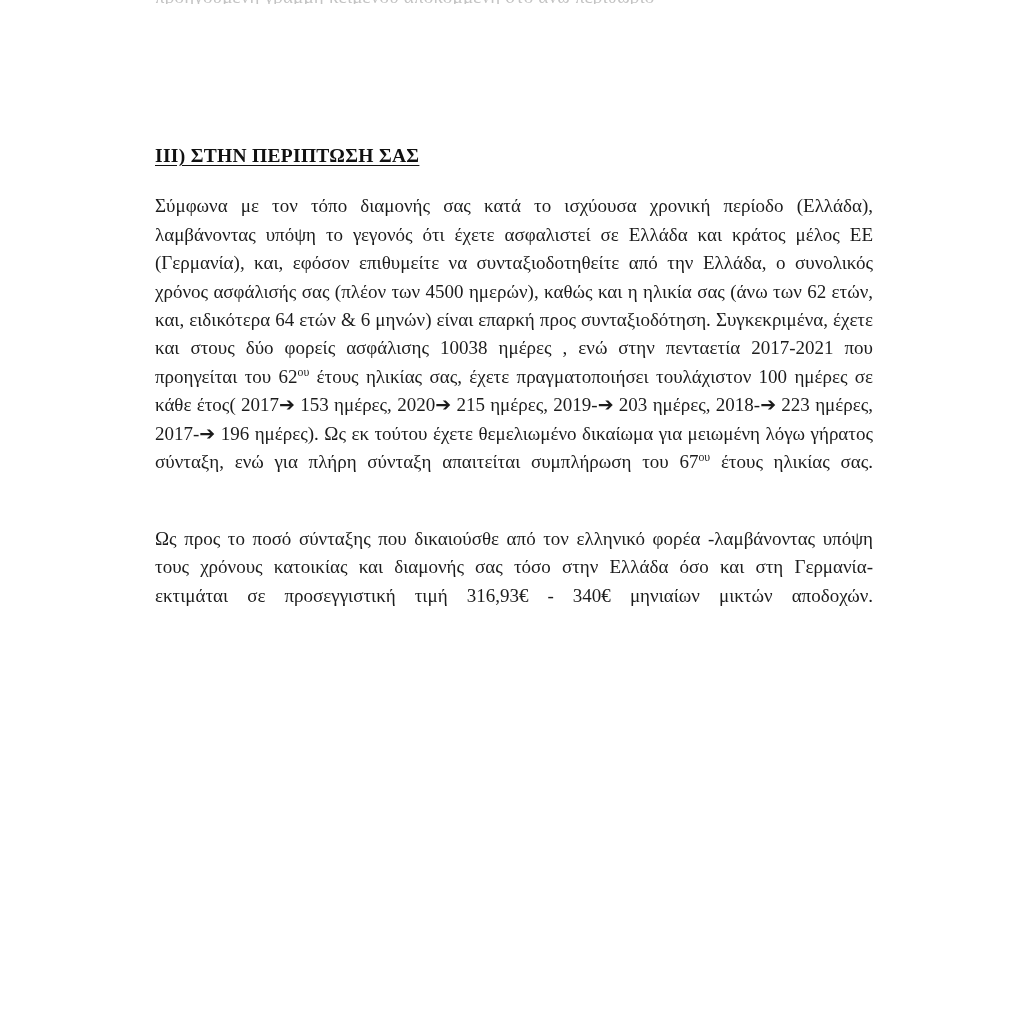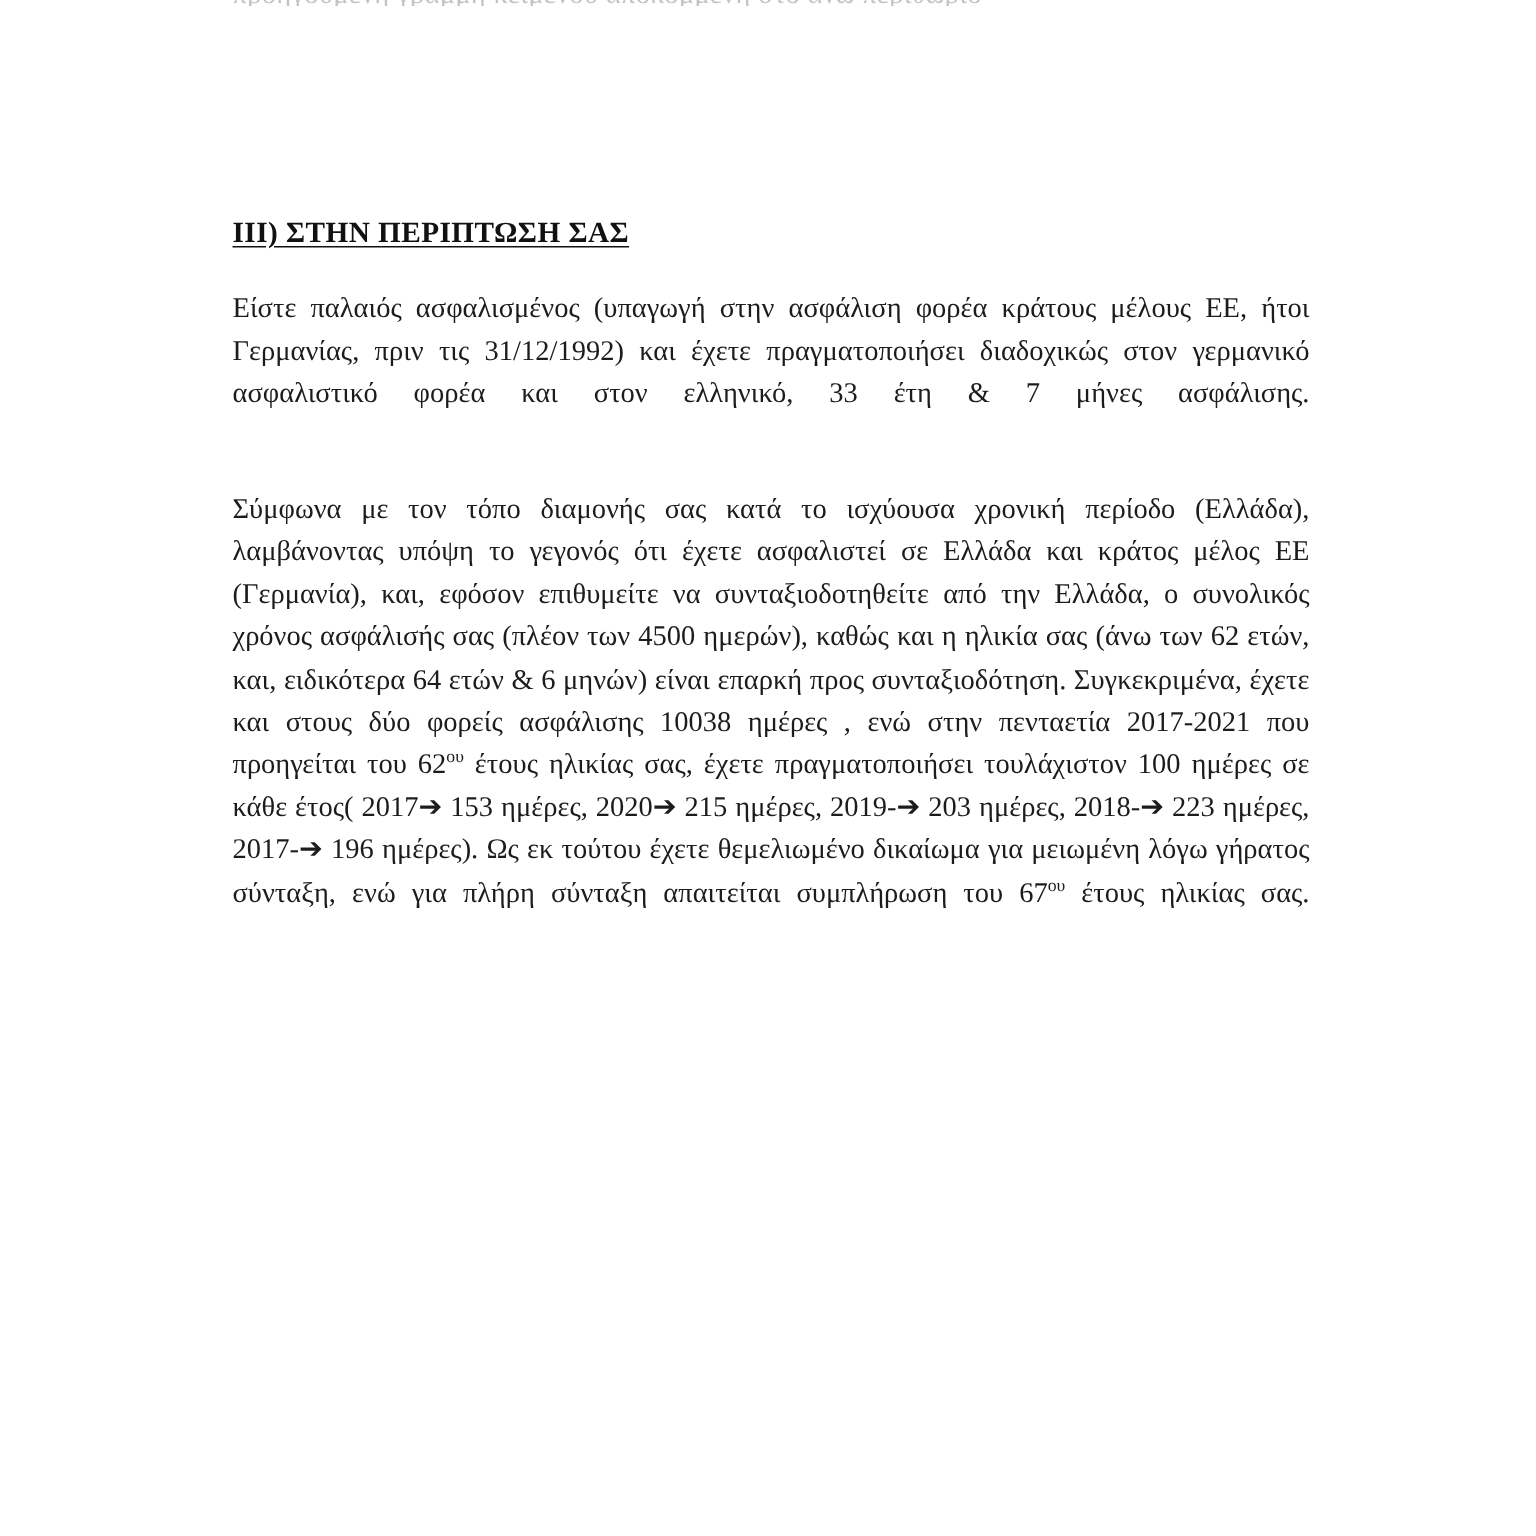--- a/index.html
+++ b/index.html
@@ -89,19 +89,19 @@
 <body>
 
 <div class="page">
 
   <div class="top-bleed">προηγούμενη γραμμή κειμένου αποκομμένη στο άνω περιθώριο</div>
 
   <div class="content">
 
     <h1 class="doc-heading">III) ΣΤΗΝ ΠΕΡΙΠΤΩΣΗ ΣΑΣ</h1>
 
-    <p class="para">Είστε παλαιός ασφαλισμένος (υπαγωγή στην ασφάλιση  φορέα κράτους μέλους ΕΕ, ήτοι Γερμανίας, πριν τις  31/12/1992) και έχετε πραγματοποιήσει διαδοχικώς στον γερμανικό ασφαλιστικό φορέα και στον ελληνικό, 33 έτη &amp; 7 μήνες ασφάλισης.</p>
 
     <p class="para"><span>Σύμφωνα με τον τόπο διαμονής σας κατά το ισχύουσα χρονική περίοδο (Ελλάδα), λαμβάνοντας υπόψη το γεγονός ότι έχετε ασφαλιστεί σε Ελλάδα και κράτος μέλος ΕΕ (Γερμανία), και, εφόσον επιθυμείτε να συνταξιοδοτηθείτε από την Ελλάδα, ο συνολικός χρόνος ασφάλισής σας (πλέον των 4500 ημερών),  καθώς και η ηλικία σας (άνω των 62 ετών, και, ειδικότερα 64 ετών &amp; 6 μηνών) είναι επαρκή προς συνταξιοδότηση. Συγκεκριμένα, έχετε και στους δύο φορείς ασφάλισης 10038 ημέρες , ενώ στην πενταετία 2017-2021 που προηγείται του 62</span><sup>ου</sup><span> έτους ηλικίας σας, έχετε πραγματοποιήσει τουλάχιστον 100 ημέρες σε κάθε έτος( 2017➔ 153 ημέρες, 2020➔ 215 ημέρες, 2019-➔ 203 ημέρες, 2018-➔ 223 ημέρες, 2017-➔ 196 ημέρες). Ως εκ τούτου έχετε θεμελιωμένο δικαίωμα για μειωμένη λόγω γήρατος σύνταξη, ενώ για πλήρη σύνταξη απαιτείται συμπλήρωση του 67</span><sup>ου</sup><span> έτους ηλικίας σας.</span></p>
 
+    <p class="para">Ως προς το ποσό σύνταξης που δικαιούσθε από τον ελληνικό φορέα -λαμβάνοντας υπόψη τους χρόνους κατοικίας και διαμονής σας τόσο στην Ελλάδα όσο και στη Γερμανία- εκτιμάται σε προσεγγιστική τιμή 316,93€ - 340€ μηνιαίων μικτών αποδοχών.</p>
 
   </div>
 </div>
 
 </body></html>

